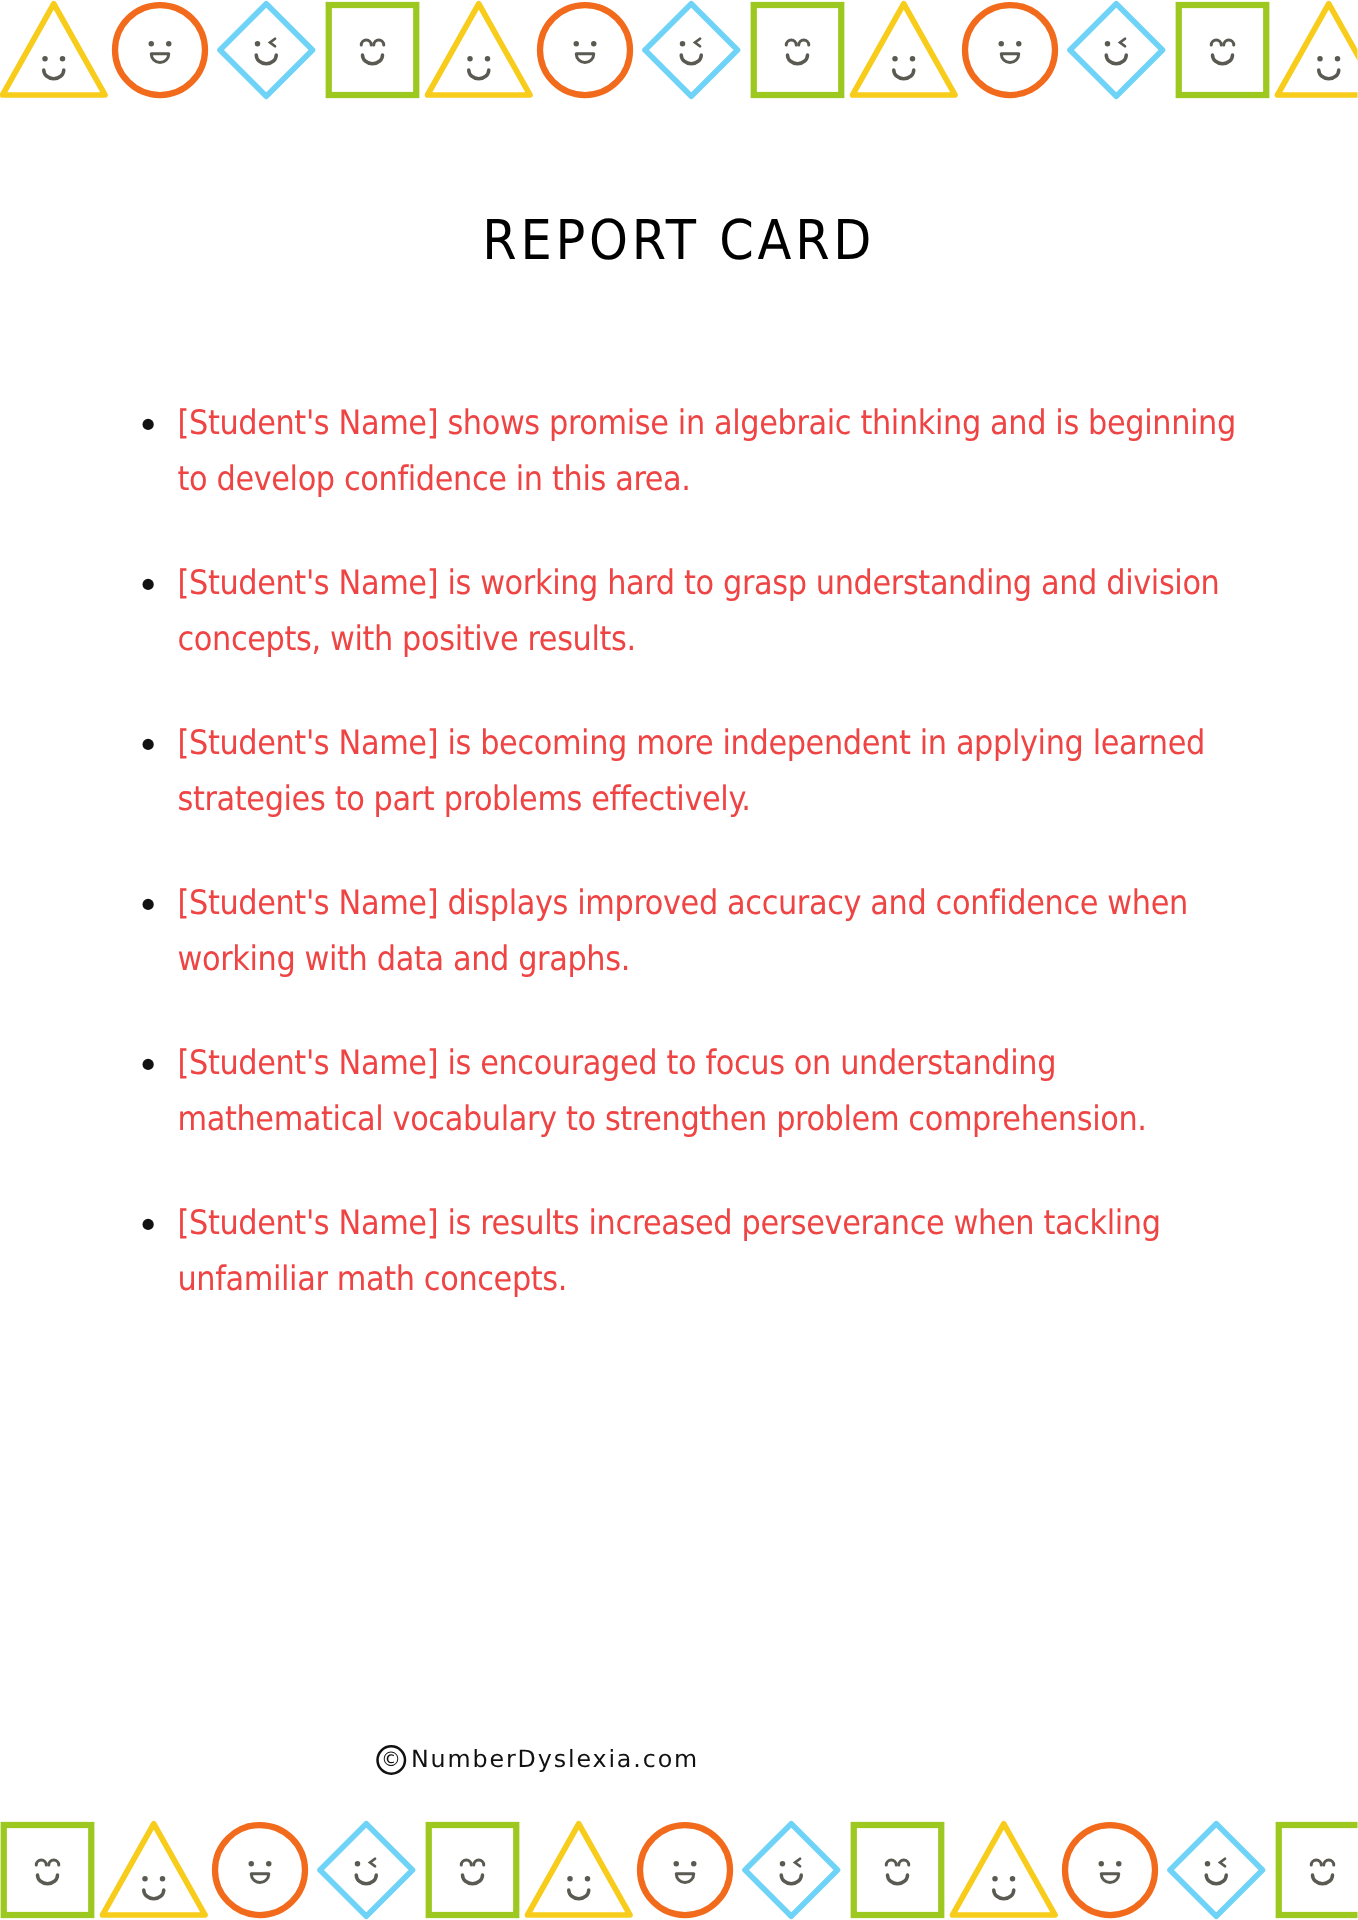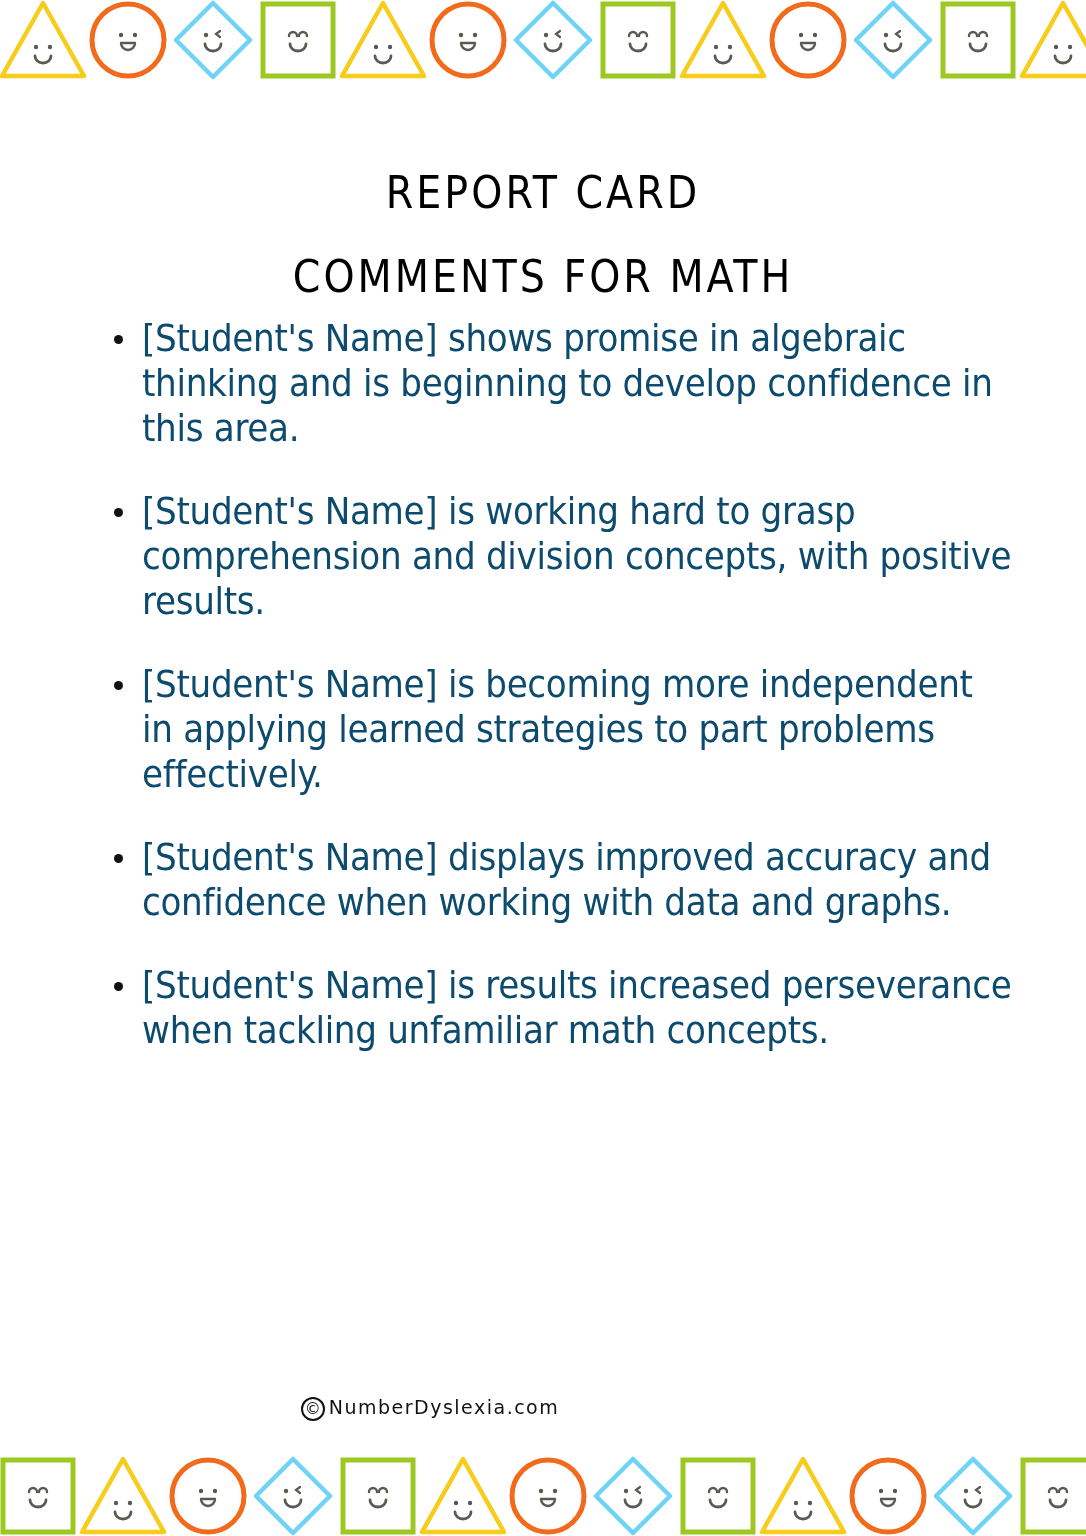--- a/index.html
+++ b/index.html
@@ -8,22 +8,22 @@
   .strip { position: absolute; left: 0; width: 1086px; height: 80px; }
   .strip.top { top: 0; }
   .strip.bottom { top: 1456px; }
   .strip svg { display: block; }
   .title { position: absolute; top: 122px; left: 0; width: 1086px; text-align: center;
            font-family: "DejaVu Sans Condensed", "DejaVu Sans", sans-serif;
            font-stretch: condensed; font-weight: normal; font-size: 44px;
            line-height: 84px; letter-spacing: 3px; color: #000; }
   .title span { display: block; }
   .comments { position: absolute; top: 316px; left: 112px; width: 900px; margin: 0; padding: 0; list-style: none; }
-  .comments li { position: relative; padding-left: 30px; font-size: 38px; line-height: 45px;
-                 margin-bottom: 38px; color: #0c4a6e; letter-spacing: -0.3px;
+  .comments li { position: relative; padding-left: 30px; font-size: 27px; line-height: 45px;
+                 margin-bottom: 38px; color: #ef4444; letter-spacing: -0.3px;
                  font-family: "DejaVu Sans Condensed", "DejaVu Sans", sans-serif; font-stretch: condensed; }
   .comments li::before { content: ""; position: absolute; left: 2px; top: 19px; width: 9px; height: 9px;
                          border-radius: 50%; background: #111; }
   .footer { position: absolute; top: 1396px; left: 0; width: 860px; text-align: center;
             font-size: 19px; letter-spacing: 1.5px; color: #111;
             font-family: "DejaVu Sans", sans-serif; }
   .footer .copy { display: inline-block; width: 24px; height: 24px; border: 2px solid #111; border-radius: 50%;
                   font-size: 16px; line-height: 24px; text-align: center; vertical-align: middle; margin-right: 4px;
                   letter-spacing: 0; box-sizing: border-box; line-height: 20px; }
 </style>
@@ -108,28 +108,28 @@
         <polygon points="1063 3, 1104 76, 1022 76" fill="none" stroke="#F7CC1B" stroke-width="4.5" stroke-linejoin="round"></polygon>
         <circle cx="1056" cy="47" r="2.2" fill="#5a5a52"></circle>
         <circle cx="1070" cy="47" r="2.2" fill="#5a5a52"></circle>
         <path d="M1055 56 a8 7 0 0 0 16 0" fill="none" stroke="#5a5a52" stroke-width="2.8" stroke-linecap="round"></path>
       </g>
     </svg>
 </div>
 
 <h1 class="title">
   <span>REPORT CARD</span>
-  <span>COMMENTS FOR MATH</span>
 </h1>
 
 <ul class="comments">
   <li>[Student's Name] shows promise in algebraic thinking and is beginning to develop confidence in this area.</li>
-  <li>[Student's Name] is working hard to grasp comprehension and division concepts, with positive results.</li>
+  <li>[Student's Name] is working hard to grasp understanding and division concepts, with positive results.</li>
   <li>[Student's Name] is becoming more independent in applying learned strategies to part problems effectively.</li>
   <li>[Student's Name] displays improved accuracy and confidence when working with data and graphs.</li>
+  <li>[Student's Name] is encouraged to focus on understanding mathematical vocabulary to strengthen problem comprehension.</li>
   <li>[Student's Name] is results increased perseverance when tackling unfamiliar math concepts.</li>
 </ul>
 
 <div class="footer">
   <span class="copy">©</span><span>NumberDyslexia.com</span>
 </div>
 
 <div class="strip bottom">
   <svg id="bottom-svg" width="1086" height="80" viewBox="0 0 1086 80">
       <g>

